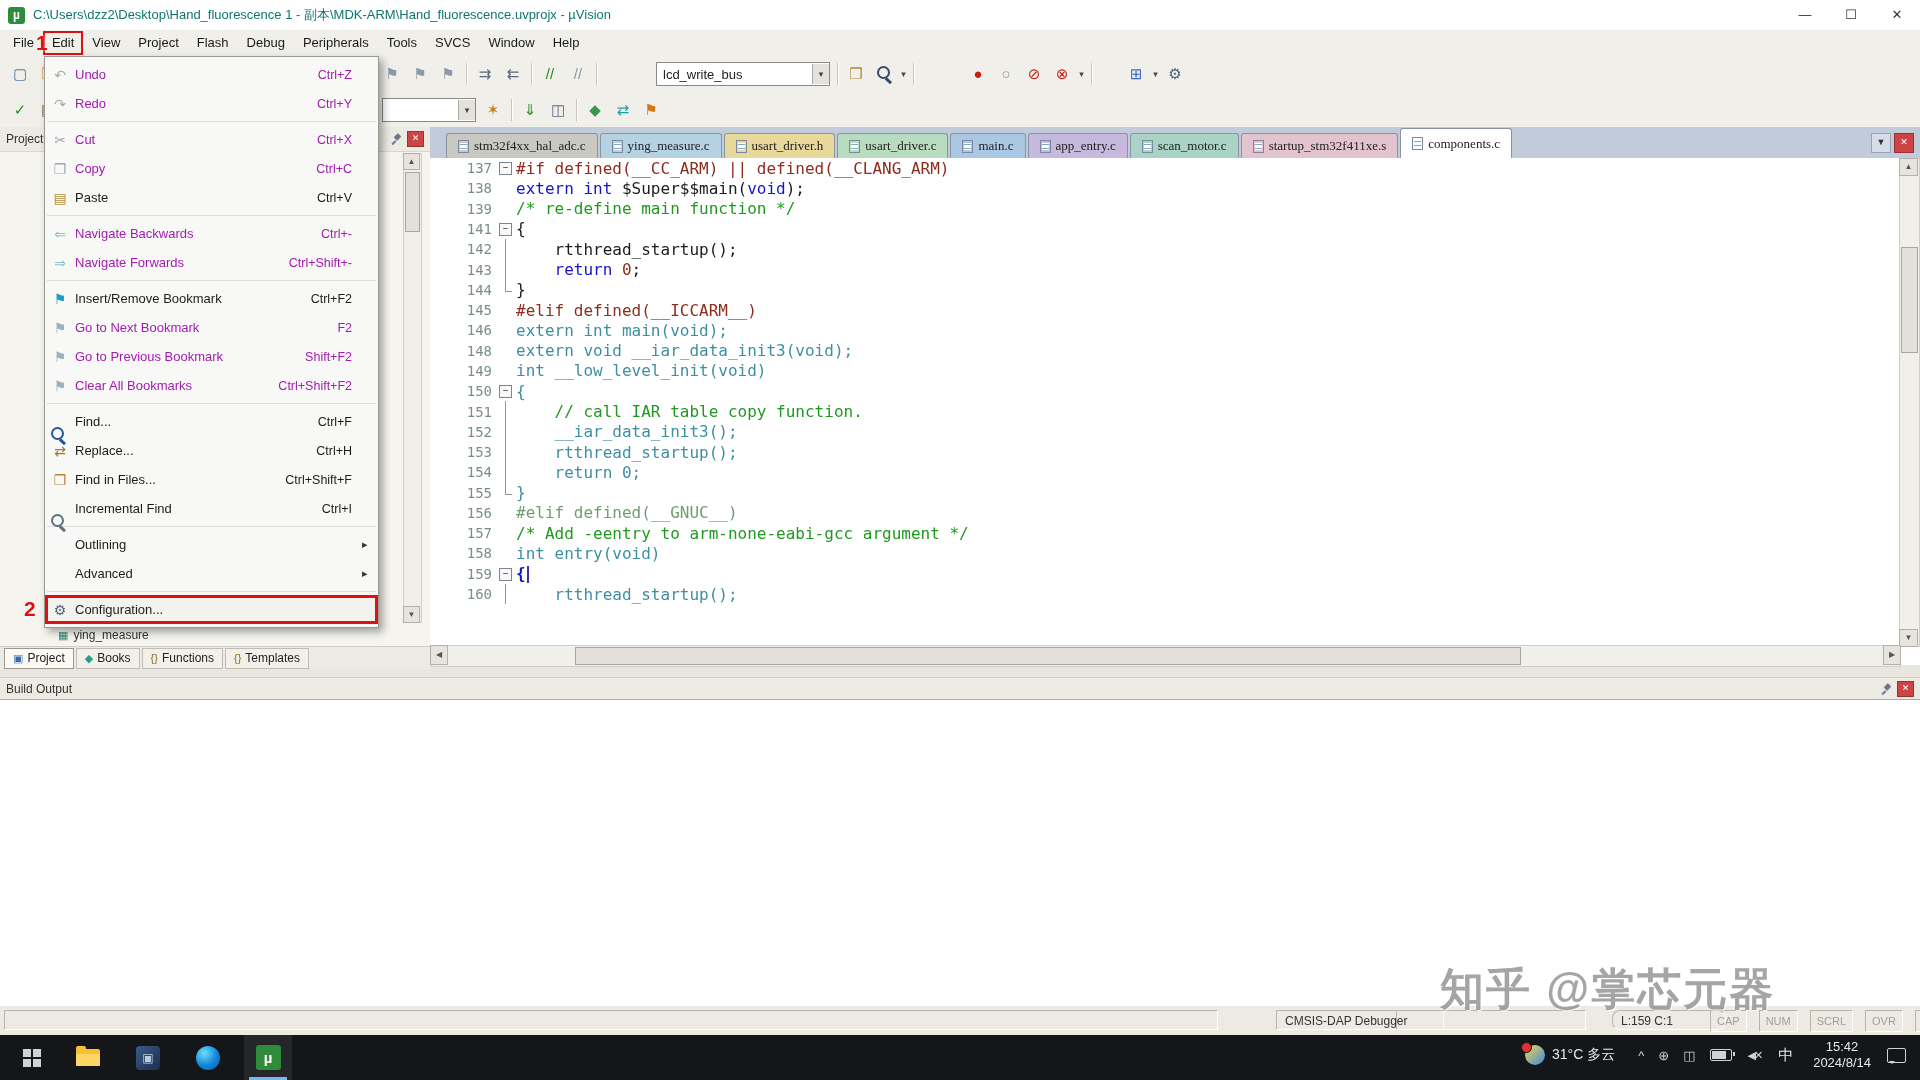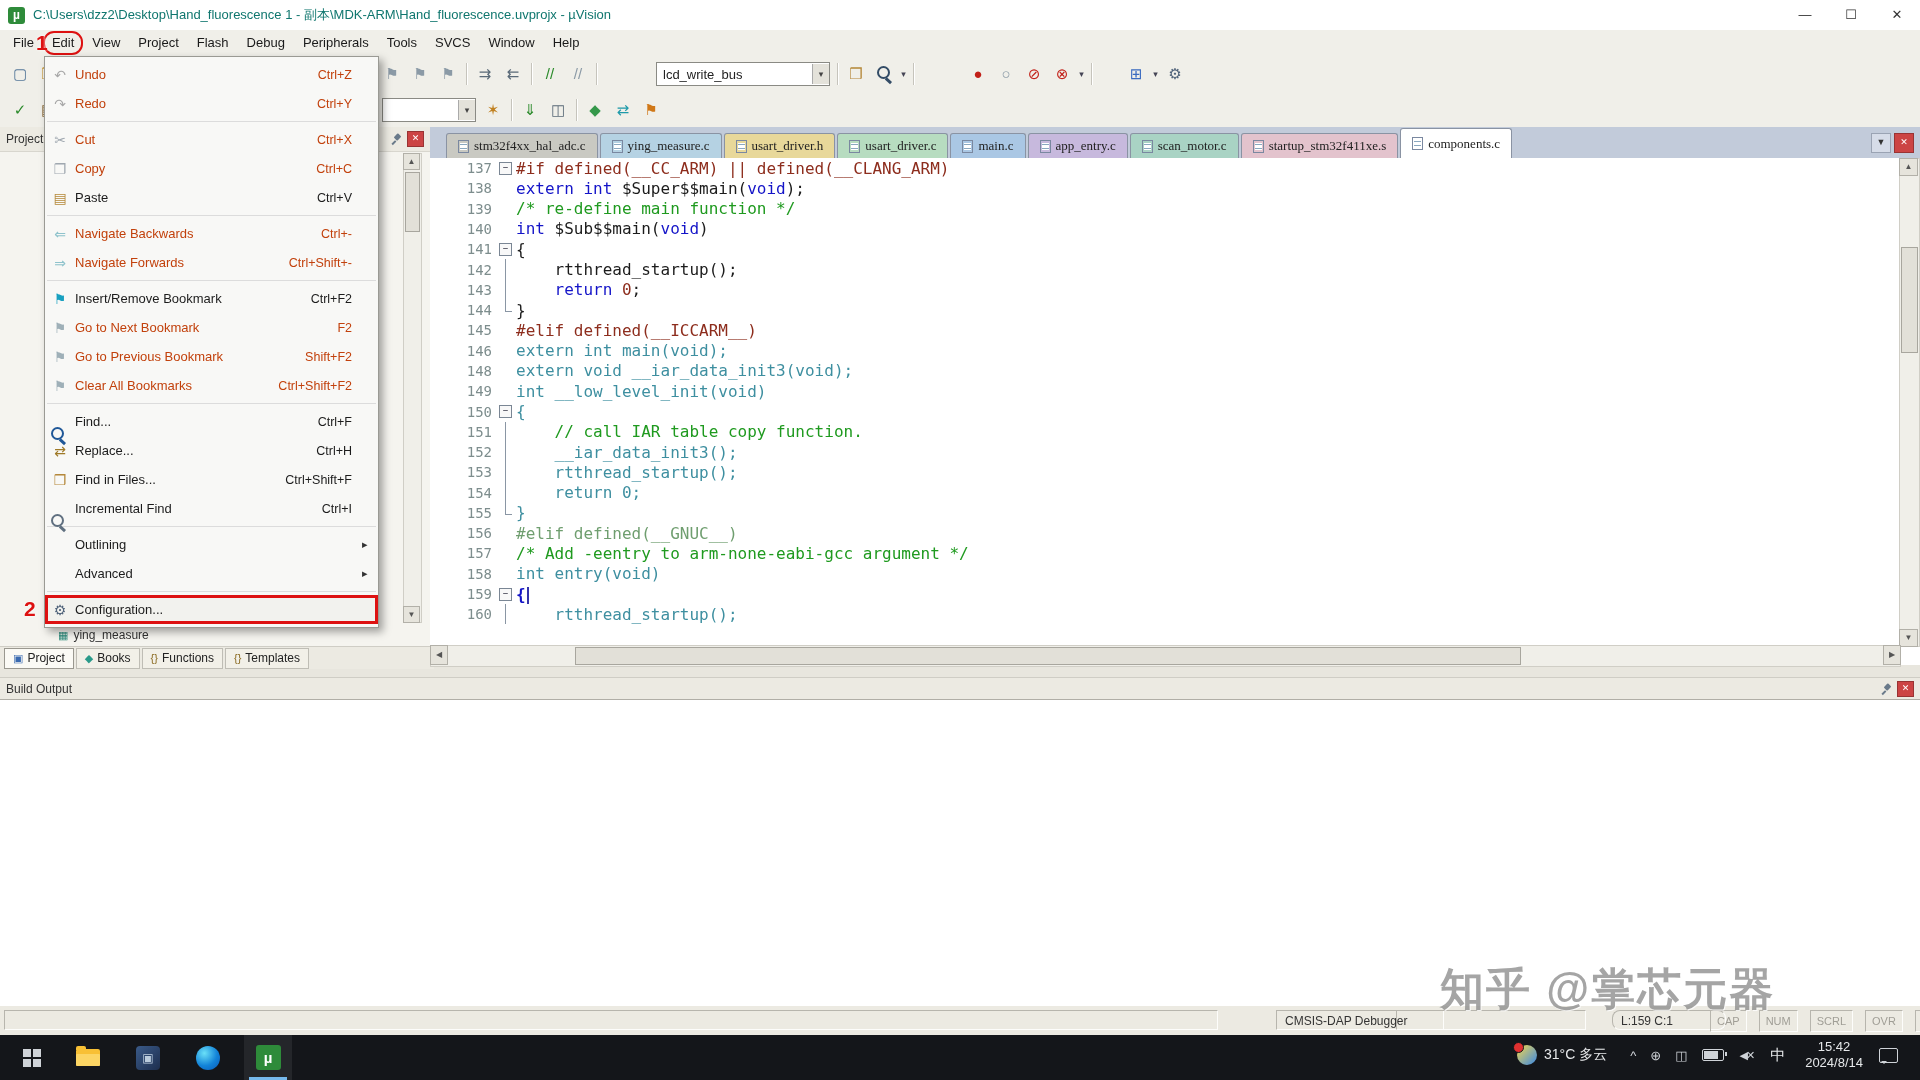--- a/index.html
+++ b/index.html
@@ -11,21 +11,21 @@
   .titlebar{top:0;height:30px;background:#ffffff;border-bottom:1px solid #d8d6ce;display:flex;align-items:center;}
   .app-logo{width:17px;height:17px;margin:0 8px 0 8px;background:#2e8b3a;color:#fff;font-size:12px;line-height:17px;
             text-align:center;border-radius:3px;font-weight:bold;}
   .title-text{font-size:13px;color:#0f766e;}
   .win-controls{position:absolute;right:0;top:0;display:flex;}
   .wc{width:46px;height:30px;text-align:center;line-height:30px;font-size:13px;color:#333;}
 
   
   .menubar{top:30px;height:26px;background:#f0efe9;display:flex;align-items:center;padding-left:4px;border-bottom:1px solid #e0ded6;}
   .menu-item{padding:0 9px;line-height:24px;font-size:13px;color:#1a1a1a;}
-  .menu-item.red-boxed{outline:2px solid #dd1111;outline-offset:-2px;border-radius:11px;}
+  .menu-item.red-boxed{outline:2px solid #dd1111;outline-offset:-2px;}
 
   
   .toolbar{display:flex;align-items:center;padding-left:6px;background:#f0efe9;}
   .toolbar1{top:56px;height:36px;border-bottom:1px solid #e0ded6;}
   .toolbar2{top:92px;height:35px;border-bottom:1px solid #cfcdc5;}
   .tb-icon{width:26px;height:26px;margin:0 1px;font-size:15px;line-height:26px;text-align:center;border-radius:3px;}
   .tb-sep{width:1px;height:22px;background:#c6c4bc;margin:0 4px;box-shadow:1px 0 0 #fff;}
   .tb-spacer{height:1px;}
   .tb-dd{width:11px;text-align:center;font-size:9px;color:#445;line-height:26px;}
   .tb-combo{height:22px;background:#fff;border:1px solid #8a8a84;display:flex;align-items:center;font-size:13px;margin:0 3px;}
@@ -102,21 +102,21 @@
   .start-logo{display:grid;grid-template-columns:8px 8px;grid-template-rows:8px 8px;gap:2px;}
   .start-logo span{background:#cfd3d8;}
   .folder-icon{width:24px;height:17px;background:#f8c035;border-radius:2px;position:relative;}
   .folder-icon::before{content:"";position:absolute;left:0;top:-3px;width:10px;height:4px;background:#f8c035;border-radius:2px 2px 0 0;}
   .folder-icon::after{content:"";position:absolute;left:0;bottom:0;width:24px;height:12px;background:#fcd564;border-radius:1px;}
   .photos-icon{width:24px;height:24px;border-radius:4px;background:linear-gradient(135deg,#3a5a88,#1d2e4e);color:#bcd;font-size:12px;text-align:center;line-height:24px;}
   .edge-icon{width:24px;height:24px;border-radius:50%;background:radial-gradient(circle at 35% 30%,#6ae0f8,#1283d8 55%,#0a5ab8);}
   .keil-slot{background:rgba(255,255,255,.07);}
   .keil-icon{width:25px;height:25px;border-radius:3px;background:#2e8b3a;color:#fff;font-size:15px;font-weight:bold;text-align:center;line-height:25px;}
   .keil-slot::after{content:"";position:absolute;bottom:0;left:5px;right:5px;height:3px;background:#76b9ed;}
-  .tray{position:absolute;right:8px;top:0;height:40px;display:flex;align-items:center;color:#e6e8ea;}
+  .tray{position:absolute;right:0;top:0;height:40px;display:flex;align-items:center;color:#e6e8ea;}
   .weather-icon{position:relative;width:20px;height:20px;border-radius:50%;background:linear-gradient(135deg,#f8d848,#3888e8);margin-right:7px;}
   .weather-badge{position:absolute;left:-4px;top:-3px;width:9px;height:9px;border-radius:50%;background:#e03030;border:1px solid #14161a;}
   .weather-text{font-size:14px;margin-right:16px;}
   .tray-g{font-size:13px;margin:0 7px;color:#cfd3d8;}
   .battery-icon{position:relative;width:20px;height:10px;border:1px solid #cfd3d8;border-radius:2px;margin:0 8px;}
   .battery-icon::before{content:"";position:absolute;left:1px;top:1px;bottom:1px;width:70%;background:#cfd3d8;}
   .battery-icon::after{content:"";position:absolute;right:-4px;top:2px;width:2px;height:4px;background:#cfd3d8;}
   .speaker-icon{font-size:11px;color:#cfd3d8;margin:0 7px;letter-spacing:-2px;}
   .ime{font-size:15px;margin:0 10px;}
   .clock{text-align:center;font-size:13px;line-height:16px;margin:0 10px;}
@@ -124,21 +124,21 @@
   .notif-icon::after{content:"";position:absolute;left:1px;bottom:-5px;border:3px solid transparent;border-top-color:#cfd3d8;}
 
   
   .edit-menu{position:absolute;left:44px;top:56px;width:333px;background:#f8f8f6;border:1px solid #9a9a94;
              box-shadow:4px 4px 8px rgba(0,0,0,.35);z-index:100;padding:3px 0;}
   .m-item{display:flex;align-items:center;height:29px;padding-right:6px;position:relative;}
   .m-icon{width:30px;text-align:center;font-size:14px;flex:0 0 auto;position:relative;}
   .m-label{font-size:13px;color:#1c1c1c;white-space:nowrap;}
   .m-short{margin-left:auto;font-size:12.5px;color:#1c1c1c;padding-right:10px;white-space:nowrap;}
   .m-sub{width:10px;font-size:11px;color:#333;}
-  .m-item.disabled .m-label,.m-item.disabled .m-short{color:#c2410c;}
+  .m-item.disabled .m-label,.m-item.disabled .m-short{color:#a21caf;}
   .m-sep{height:1px;background:#dcdcdc;margin:3px 2px;}
   .m-item.hl{outline:3px solid #dd1111;outline-offset:-3px;background:#f2f2ee;}
 
   .mag{position:relative;}
   .mag::before{content:"";position:absolute;left:6px;top:5px;width:9px;height:9px;border:2px solid currentColor;border-radius:50%;}
   .mag::after{content:"";position:absolute;left:15px;top:16px;width:7px;height:2.5px;background:currentColor;transform:rotate(42deg);transform-origin:left center;}
 
   
   .anno{position:absolute;color:#dd1111;font-size:21px;font-weight:bold;z-index:120;text-shadow:0 0 3px #fff;}
   .watermark{position:absolute;left:1440px;top:960px;width:470px;font-size:44px;font-weight:600;color:#8f8f8f;
@@ -325,21 +325,20 @@
         </div>
       <div class="etab-btns">
         <div class="etab-btn">▼</div>
         <div class="etab-btn red">✕</div>
       </div>
     </div>
     <div class="code">
         <div class="cl"><span class="ln">137</span><span class="fold box"><span class="foldbox">−</span></span><span class="ct"><span class="t-pp">#if defined(__CC_ARM) || defined(__CLANG_ARM)</span></span></div>
         <div class="cl"><span class="ln">138</span><span class="fold "></span><span class="ct"><span class="t-kw">extern int</span><span class="t-pl"> $Super$$main(</span><span class="t-kw">void</span><span class="t-pl">);</span></span></div>
         <div class="cl"><span class="ln">139</span><span class="fold "></span><span class="ct"><span class="t-cm">/* re-define main function */</span></span></div>
-        <div class="cl"><span class="ln">140</span><span class="fold "></span><span class="ct"><span class="t-kw">int</span><span class="t-pl"> $Sub$$main(</span><span class="t-kw">void</span><span class="t-pl">)</span></span></div>
         <div class="cl"><span class="ln">141</span><span class="fold box"><span class="foldbox">−</span></span><span class="ct"><span class="t-pl">{</span></span></div>
         <div class="cl"><span class="ln">142</span><span class="fold mid"></span><span class="ct"><span class="t-pl">    rtthread_startup();</span></span></div>
         <div class="cl"><span class="ln">143</span><span class="fold mid"></span><span class="ct"><span class="t-pl">    </span><span class="t-kw">return</span><span class="t-pl"> </span><span class="t-nm">0</span><span class="t-pl">;</span></span></div>
         <div class="cl"><span class="ln">144</span><span class="fold end"></span><span class="ct"><span class="t-pl">}</span></span></div>
         <div class="cl"><span class="ln">145</span><span class="fold "></span><span class="ct"><span class="t-pp">#elif defined(__ICCARM__)</span></span></div>
         <div class="cl"><span class="ln">146</span><span class="fold "></span><span class="ct"><span class="t-in">extern int main(void);</span></span></div>
         <div class="cl"><span class="ln">148</span><span class="fold "></span><span class="ct"><span class="t-in">extern void __iar_data_init3(void);</span></span></div>
         <div class="cl"><span class="ln">149</span><span class="fold "></span><span class="ct"><span class="t-in">int __low_level_init(void)</span></span></div>
         <div class="cl"><span class="ln">150</span><span class="fold box"><span class="foldbox">−</span></span><span class="ct"><span class="t-in">{</span></span></div>
         <div class="cl"><span class="ln">151</span><span class="fold mid"></span><span class="ct"><span class="t-cm">    // call IAR table copy function.</span></span></div>

